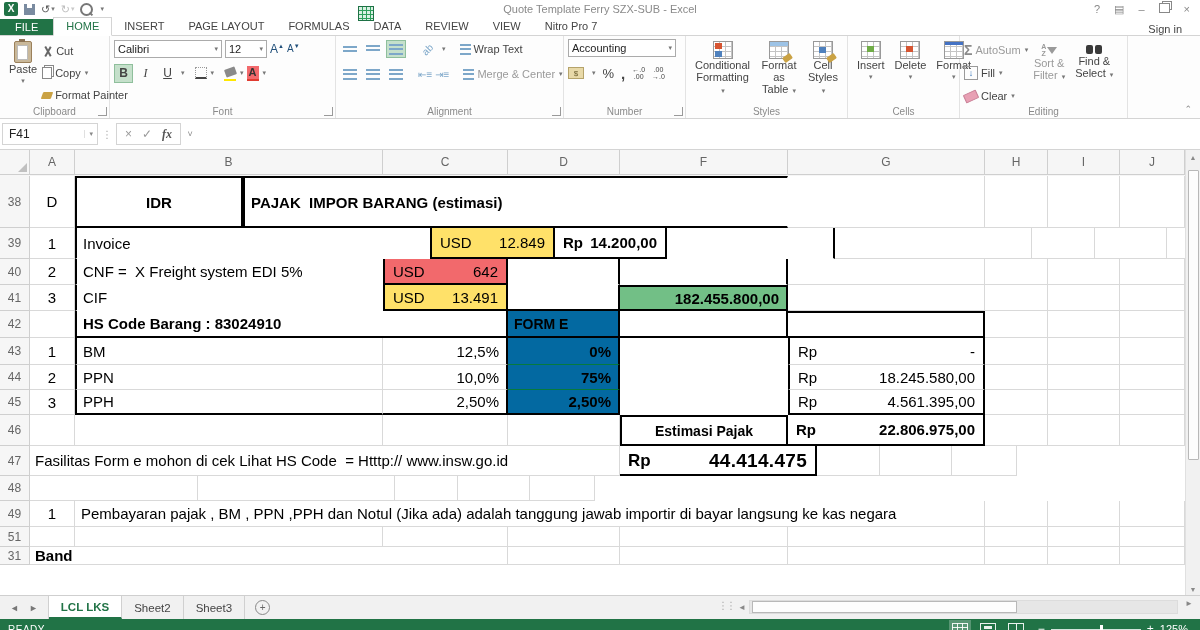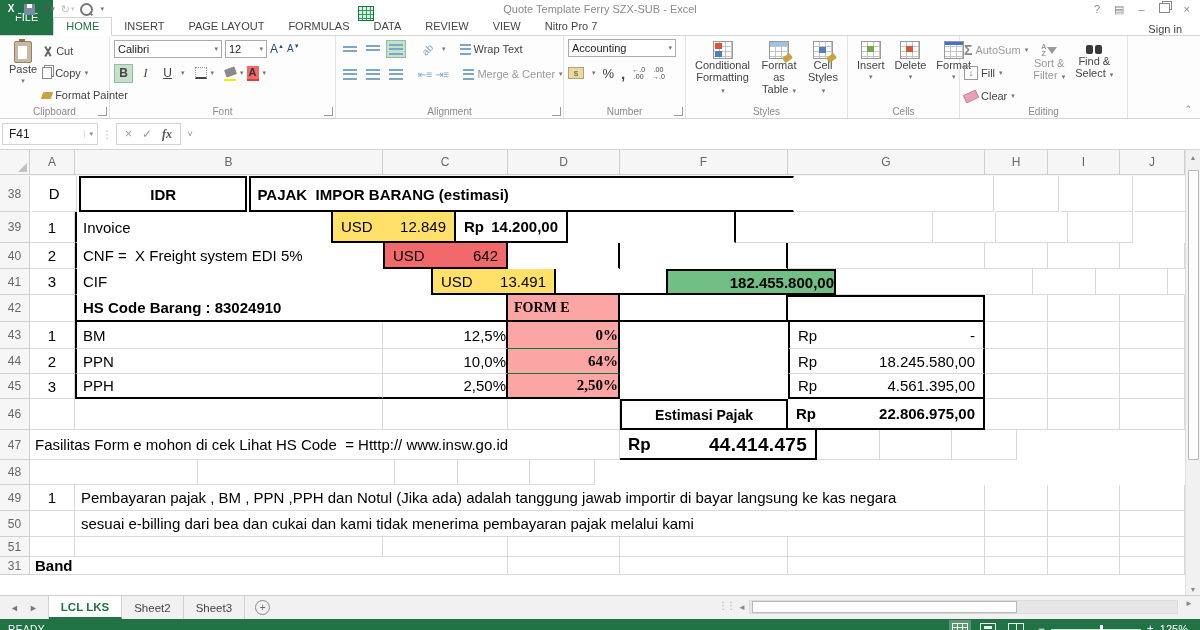--- a/index.html
+++ b/index.html
@@ -16,21 +16,21 @@
   .dd{font-style:normal;font-size:7px;color:#777;margin-left:1px;}
   .dis{opacity:.4;}
   .wintitle{position:absolute;left:0;right:0;text-align:center;color:#8a8a8a;font-size:11px;}
   .winctrl{margin-left:auto;display:flex;gap:14px;padding-right:10px;color:#888;font-size:11px;z-index:2;}
   .winctrl span{cursor:default;}
   .i-restore{width:9px;height:8px;border:1px solid #888;display:inline-block;position:relative;background:#fff;}
   .i-restore:before{content:"";position:absolute;left:2px;top:-3px;width:8px;height:7px;border:1px solid #888;z-index:-1;}
   
   .tabrow{height:17px;display:flex;align-items:flex-end;background:#fff;border-bottom:1px solid #d4d4d4;position:relative;}
   .rtab{padding:2px 12px 3px;font-size:11px;color:#444;white-space:nowrap;}
-  .rtab.file{background:#217346;color:#fff;padding:12px 15px;}
+  .rtab.file{background:#217346;color:#fff;padding:2px 15px;}
   .rtab.active{color:#217346;border:1px solid #d4d4d4;border-bottom:1px solid #fff;background:#fff;margin-bottom:-1px;}
   .signin{margin-left:auto;padding-right:18px;font-size:11px;color:#444;}
   .addin-ic{position:absolute;left:358px;top:-12px;width:14px;height:13px;border:1px solid #1e7145;background:
     repeating-linear-gradient(to right,transparent 0 3px,#2e9e5b 3px 4px),
     repeating-linear-gradient(to bottom,transparent 0 3px,#2e9e5b 3px 4px),#d9f0e3;}
   
   .ribbon{height:82px;background:#fdfdfd;border-bottom:1px solid #d4d4d4;display:flex;position:relative;}
   .rgroup{position:relative;border-right:1px solid #e3e3e3;padding:3px 4px 13px;box-sizing:border-box;display:flex;align-items:flex-start;}
   .glabel{position:absolute;bottom:1px;left:0;right:0;text-align:center;font-size:10px;color:#8a8a8a;}
   .launcher{position:absolute;right:2px;bottom:2px;width:8px;height:8px;border-right:1px solid #9a9a9a;border-bottom:1px solid #9a9a9a;}
@@ -96,33 +96,33 @@
   .corner{width:30px;box-sizing:border-box;border-right:1px solid #cfcfcf;border-bottom:1px solid #cfcfcf;background:#f6f6f6;position:relative;}
   .corner:after{content:"";position:absolute;right:2px;bottom:2px;border-left:9px solid transparent;border-bottom:9px solid #c0c0c0;}
   .colhdr{box-sizing:border-box;border-right:1px solid #cfcfcf;border-bottom:1px solid #cfcfcf;display:flex;align-items:center;justify-content:center;color:#666;font-size:12px;background:#f6f6f6;}
   .sheet{position:relative;overflow:hidden;height:420px;background:#fff;}
   .grow{display:flex;}
   .rowhdr{width:30px;box-sizing:border-box;border-right:1px solid #cfcfcf;border-bottom:1px solid #cfcfcf;background:#f6f6f6;color:#666;font-size:12px;display:flex;align-items:center;justify-content:center;flex:none;}
   .cell{box-sizing:border-box;border-right:1px solid #d9d9d9;border-bottom:1px solid #d9d9d9;font-size:15px;color:#000;display:flex;align-items:center;white-space:pre;flex:none;overflow:visible;line-height:1;}
   .wf{border-right-color:transparent;border-bottom-color:transparent;}
   .yellow{background:#ffe169;border-right-color:transparent;border-bottom-color:transparent;}
   .red{background:#f2696c;border-right-color:transparent;border-bottom-color:transparent;}
-  .green{background:#fca5a5;border-right-color:transparent;border-bottom-color:transparent;font-family:Liberation Serif, serif;}
+  .green{background:#0369a1;border-right-color:transparent;border-bottom-color:transparent;}
   .green-lt{background:#72bf86;border-right-color:transparent;border-bottom-color:transparent;}
   .bbg{border-bottom:1px solid #077a3e;}
   .bt{border-top:2px solid #000;}
   .bb{border-bottom:2px solid #000;}
   .bl{border-left:2px solid #000;}
   .br{border-right:2px solid #000;}
   .bold{font-weight:bold;}
   .ctr{justify-content:center;}
   .rt{justify-content:flex-end;}
   .pad{padding-left:6px;}
   .pad2{padding-left:5px;}
-  .padr{}
+  .padr{padding-right:7px;}
   .split{justify-content:space-between;padding:0 8px;}
   .fs14{font-size:14px;}
   .big span:first-child{font-size:17px;}
   .big span:last-child{font-size:19px;letter-spacing:.3px;}
   
   .vscroll{position:absolute;top:0;right:0;width:15px;bottom:0;background:#f1f1f1;border-left:1px solid #e0e0e0;box-sizing:border-box;}
   .vs-up{height:16px;text-align:center;font-size:7px;color:#888;line-height:16px;}
   .vs-thumb{position:absolute;top:20px;left:2px;width:11px;height:290px;background:#fdfdfd;border:1px solid #b8b8b8;border-radius:1px;box-sizing:border-box;}
   .vs-dn{position:absolute;bottom:2px;left:0;right:0;text-align:center;font-size:7px;color:#888;}
   
@@ -439,34 +439,34 @@
         <div class="colhdr" style="width: 308px;">B</div>
         <div class="colhdr" style="width: 125px;">C</div>
         <div class="colhdr" style="width: 112px;">D</div>
         <div class="colhdr" style="width: 168px;">F</div>
         <div class="colhdr" style="width: 197px;">G</div>
         <div class="colhdr" style="width: 63px;">H</div>
         <div class="colhdr" style="width: 72px;">I</div>
         <div class="colhdr" style="width: 65px;">J</div>
       </div>
     <div class="sheet" id="sheet-rows">
-        <div class="grow" style="height: 36px; justify-content: space-between;">
+        <div class="grow" style="height: 52px;">
           <div class="rowhdr">38</div>
           <div class="cell ctr" style="width: 45px;">D</div>
           <div class="cell bold ctr bt bl br bb wf" style="width: 168px;">IDR</div>
           <div class="cell bold pad bt bl bb wf" style="width: 545px;">PAJAK  IMPOR BARANG (estimasi)</div>
           <div class="cell " style="width: 197px;"></div>
           <div class="cell " style="width: 63px;"></div>
           <div class="cell " style="width: 72px;"></div>
           <div class="cell " style="width: 65px;"></div>
         </div>
         <div class="grow" style="height: 31px;">
           <div class="rowhdr">39</div>
           <div class="cell ctr" style="width: 45px;">1</div>
-          <div class="cell pad bl wf" style="width: 256px;">Invoice</div>
+          <div class="cell pad bl wf" style="width: 355px;">Invoice</div>
           <div class="cell split yellow bl br bb" style="width: 125px;"><span>USD</span><span>12.849</span></div>
           <div class="cell split bold br bb wf" style="width: 112px;"><span>Rp</span><span>14.200,00</span></div>
           <div class="cell br wf" style="width: 168px;"></div>
           <div class="cell " style="width: 197px;"></div>
           <div class="cell " style="width: 63px;"></div>
           <div class="cell " style="width: 72px;"></div>
           <div class="cell " style="width: 65px;"></div>
         </div>
         <div class="grow" style="height: 26px;">
           <div class="rowhdr">40</div>
@@ -476,21 +476,21 @@
           <div class="cell br wf" style="width: 112px;"></div>
           <div class="cell br wf" style="width: 168px;"></div>
           <div class="cell " style="width: 197px;"></div>
           <div class="cell " style="width: 63px;"></div>
           <div class="cell " style="width: 72px;"></div>
           <div class="cell " style="width: 65px;"></div>
         </div>
         <div class="grow" style="height: 26px; text-align: right;">
           <div class="rowhdr">41</div>
           <div class="cell ctr" style="width: 45px;">3</div>
-          <div class="cell pad bl wf" style="width: 356px;">CIF</div>
+          <div class="cell pad bl wf" style="width: 308px;">CIF</div>
           <div class="cell split yellow bl br bb" style="width: 125px;"><span>USD</span><span>13.491</span></div>
           <div class="cell br bb wf" style="width: 112px;"></div>
           <div class="cell rt bold green-lt padr bt bb br" style="width: 168px;">182.455.800,00</div>
           <div class="cell " style="width: 197px;"></div>
           <div class="cell " style="width: 63px;"></div>
           <div class="cell " style="width: 72px;"></div>
           <div class="cell " style="width: 65px;"></div>
         </div>
         <div class="grow" style="height: 27px;">
           <div class="rowhdr">42</div>
@@ -513,21 +513,21 @@
           <div class="cell split bl br" style="width: 197px;"><span>Rp</span><span>-</span></div>
           <div class="cell " style="width: 63px;"></div>
           <div class="cell " style="width: 72px;"></div>
           <div class="cell " style="width: 65px;"></div>
         </div>
         <div class="grow" style="height: 25px;">
           <div class="rowhdr">44</div>
           <div class="cell ctr" style="width: 45px;">2</div>
           <div class="cell pad bl" style="width: 308px;">PPN</div>
           <div class="cell rt padr br" style="width: 125px;">10,0%</div>
-          <div class="cell rt bold padr green bbg br" style="width: 112px;">64%</div>
+          <div class="cell rt bold padr green bbg br" style="width: 112px;">75%</div>
           <div class="cell wf" style="width: 168px;"></div>
           <div class="cell split bl br" style="width: 197px;"><span>Rp</span><span>18.245.580,00</span></div>
           <div class="cell " style="width: 63px;"></div>
           <div class="cell " style="width: 72px;"></div>
           <div class="cell " style="width: 65px;"></div>
         </div>
         <div class="grow" style="height: 25px;">
           <div class="rowhdr">45</div>
           <div class="cell ctr" style="width: 45px;">3</div>
           <div class="cell pad bl bb" style="width: 308px;">PPH</div>
@@ -568,28 +568,20 @@
           <div class="cell " style="width: 65px;"></div>
         </div>
         <div class="grow" style="height: 26px;">
           <div class="rowhdr">49</div>
           <div class="cell ctr" style="width: 45px;">1</div>
           <div class="cell pad" style="width: 910px;">Pembayaran pajak , BM , PPN ,PPH dan Notul (Jika ada) adalah tanggung jawab importir di bayar langsung ke kas negara</div>
           <div class="cell " style="width: 63px;"></div>
           <div class="cell " style="width: 72px;"></div>
           <div class="cell " style="width: 65px;"></div>
         </div>
-        <div class="grow" style="height: 26px;">
-          <div class="rowhdr">50</div>
-          <div class="cell " style="width: 45px;"></div>
-          <div class="cell pad" style="width: 910px;">sesuai e-billing dari bea dan cukai dan kami tidak menerima pembayaran pajak melalui kami</div>
-          <div class="cell " style="width: 63px;"></div>
-          <div class="cell " style="width: 72px;"></div>
-          <div class="cell " style="width: 65px;"></div>
-        </div>
         <div class="grow" style="height: 20px;">
           <div class="rowhdr">51</div>
           <div class="cell " style="width: 45px;"></div>
           <div class="cell " style="width: 308px;"></div>
           <div class="cell " style="width: 125px;"></div>
           <div class="cell " style="width: 112px;"></div>
           <div class="cell " style="width: 168px;"></div>
           <div class="cell " style="width: 197px;"></div>
           <div class="cell " style="width: 63px;"></div>
           <div class="cell " style="width: 72px;"></div>

